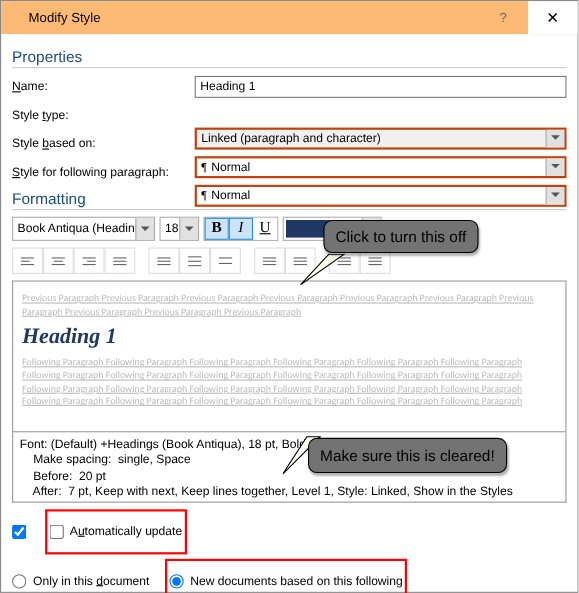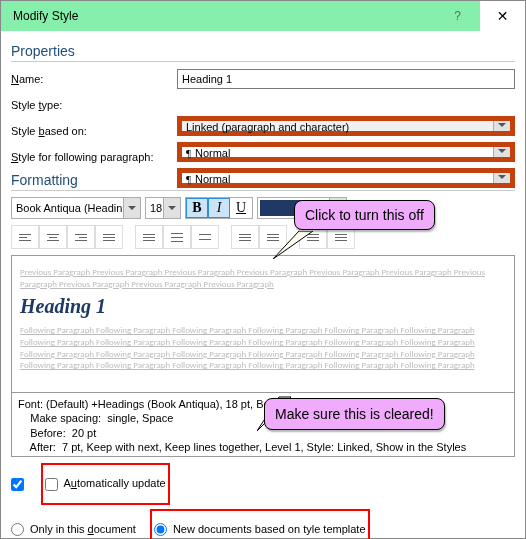--- a/index.html
+++ b/index.html
@@ -1,31 +1,31 @@
 <!DOCTYPE html>
 <html><head>
 <meta charset="utf-8">
 <style>
   * { box-sizing: border-box; font-family: "Segoe UI", Tahoma, sans-serif; font-size: 11px; }
   body { margin: 0; padding: 0; background: #fff; }
   .window { width: 526px; height: 539px; border: 1px solid #888; }
-  .titlebar { height: 30px; background: #86efac; display: flex; align-items: center; padding-left: 12px; position: relative; }
+  .titlebar { height: 30px; background: #fdba74; display: flex; align-items: center; padding-left: 25px; position: relative; }
   .titlebar-title { font-size: 12px; color: #000; }
   .tb-btns { position: absolute; right: 0; top: 0; display: flex; height: 30px; }
   .tb-btn { width: 45px; display: flex; align-items: center; justify-content: center; font-size: 14px; color: #666; }
   .tb-close { background: #fff; color: #000; }
   .tb-help { font-family: Arial; font-size: 12px; }
   .body { padding: 8px 10px 10px 10px; }
   .section { font-size: 14px; color: #1f4e79; margin: 4px 0 6px 0; border-bottom: 1px solid #ccc; padding-bottom: 2px; }
   .row { display: flex; align-items: center; margin-bottom: 4px; height: 22px; }
   .lbl { width: 166px; display: flex; align-items: center; }
   .u { text-decoration: underline; }
   .field { flex: 1; position: relative; }
   input[type="text"].txt { width: 100%; height: 20px; border: 1px solid #7a7a7a; padding: 0 4px; }
-  .combo { width: 100%; height: 20px; border: 5px solid #c2410c; background: #f0f0f0; display: flex; padding: 0 4px; position: relative; margin-top: 41px; }
+  .combo { width: 100%; height: 20px; border: 2px solid #c2410c; background: #f0f0f0; display: flex; align-items: center; padding: 0 4px; position: relative; margin-top: 41px; }
   .combo .para { font-family: 'Times New Roman'; margin-right: 4px; }
   .dd { position: absolute; right: 0; top: 0; height: 100%; width: 17px; border-left: 1px solid #adadad; background: #e1e1e1; display: flex; align-items: center; justify-content: center; }
   .dd::after { content: ""; border: 4px solid transparent; border-top-color: #555; margin-top: 3px; }
   .fmt-row { display: flex; align-items: center; gap: 4px; margin: 6px 0; }
   .font-combo { width: 130px; height: 22px; border: 1px solid #adadad; display: flex; align-items: center; padding: 0 4px; position: relative; }
   .size-combo { width: 36px; height: 22px; border: 1px solid #adadad; display: flex; align-items: center; padding: 0 4px; position: relative; }
   .btn-grp { display: flex; border: 1px solid #adadad; height: 22px; }
   .tb { width: 22px; display: flex; align-items: center; justify-content: center; border-right: 1px solid #e0e0e0; background: #fff; }
   .tb:last-child { border-right: none; }
   .tb.active { background: #cce4f7; border: 1px solid #2b90d9; width: 22px; }
@@ -49,25 +49,25 @@
   .desc { border: 1px solid #999; border-top: none; padding: 4px 6px; height: 64px; overflow: hidden; line-height: 1.3; font-size: 11px; }
   .check-row { display: flex; gap: 14px; margin-top: 6px; align-items: center; }
   .radio-row { display: flex; gap: 14px; margin-top: 4px; align-items: center; }
   input[type="checkbox"], input[type="radio"] { margin: 0 3px 0 0; vertical-align: middle; }
   .hl-red { border: 2.5px solid #ff0000; padding: 12px 2px; }
   .bottom { display: flex; align-items: center; margin-top: 10px; }
   .fmt-btn { height: 22px; border: 1px solid #a3a3a3; background: #e1e1e1; padding: 0 8px; display: flex; align-items: flex-start; gap: 4px; }
   .fmt-btn::after { content: ""; border: 3px solid transparent; border-top-color: #333; margin-top: 3px; margin-left: 2px; }
   .act-btn { width: 74px; height: 22px; border: 1px solid #adadad; background: #e1e1e1; display: flex; align-items: center; justify-content: center; }
   .ok { border: 1px solid #0078d7; }
-  .callout { position: absolute; background: #f0abfc; border: 1px solid #000; border-radius: 8px; padding: 6px 10px; font-size: 14px; box-shadow: 1px 2px 2px rgba(0,0,0,0.3); z-index: 20; }
+  .callout { position: absolute; background: #737373; border: 1px solid #000; border-radius: 8px; padding: 6px 10px; font-size: 14px; box-shadow: 1px 2px 2px rgba(0,0,0,0.3); z-index: 20; }
   .callout::after { content: ""; position: absolute; width: 0; height: 0; }
   #co1 { left: 283px; top: 3px; }
   #co1tail { position: absolute; left: 262px; top: 34px; z-index: 19; }
-  #co2 { left: 252px; top: 5px; }
+  #co2 { left: 268px; top: 5px; }
   #co2tail { position: absolute; left: 245px; top: -10px; z-index: 19; }
   .stack { position: relative; }
 </style>
 </head>
 <body>
 
 <div class="window">
   <div class="titlebar">
     <span class="titlebar-title">Modify Style</span>
     <div class="tb-btns">
@@ -262,21 +262,21 @@
         </svg>
       <div id="co2" class="callout">Make sure this is cleared!</div>
     </div>
 
     <div class="check-row">
       <label><input type="checkbox" checked="" style=""> </label>
       <label class="hl-red"><input type="checkbox" style=""> <span>A<span class="u">u</span>tomatically update</span></label>
     </div>
     <div class="radio-row">
       <label><input type="radio" name="scope" style=""> <span>Only in this <span class="u">d</span>ocument</span></label>
-      <label class="hl-red"><input type="radio" name="scope" checked="" style=""> <span>New documents based on tyle template</span></label>
+      <label class="hl-red"><input type="radio" name="scope" checked="" style=""> <span>New documents based on this following</span></label>
     </div>
 
     <div class="bottom">
       <div class="fmt-btn">
           <span>F<span class="u">o</span>rmat</span>
         </div>
       <div style="flex:1"></div>
       <div class="act-btn ok">OK</div>
       <div style="width:8px"></div>
       <div class="act-btn">Cancel</div>

